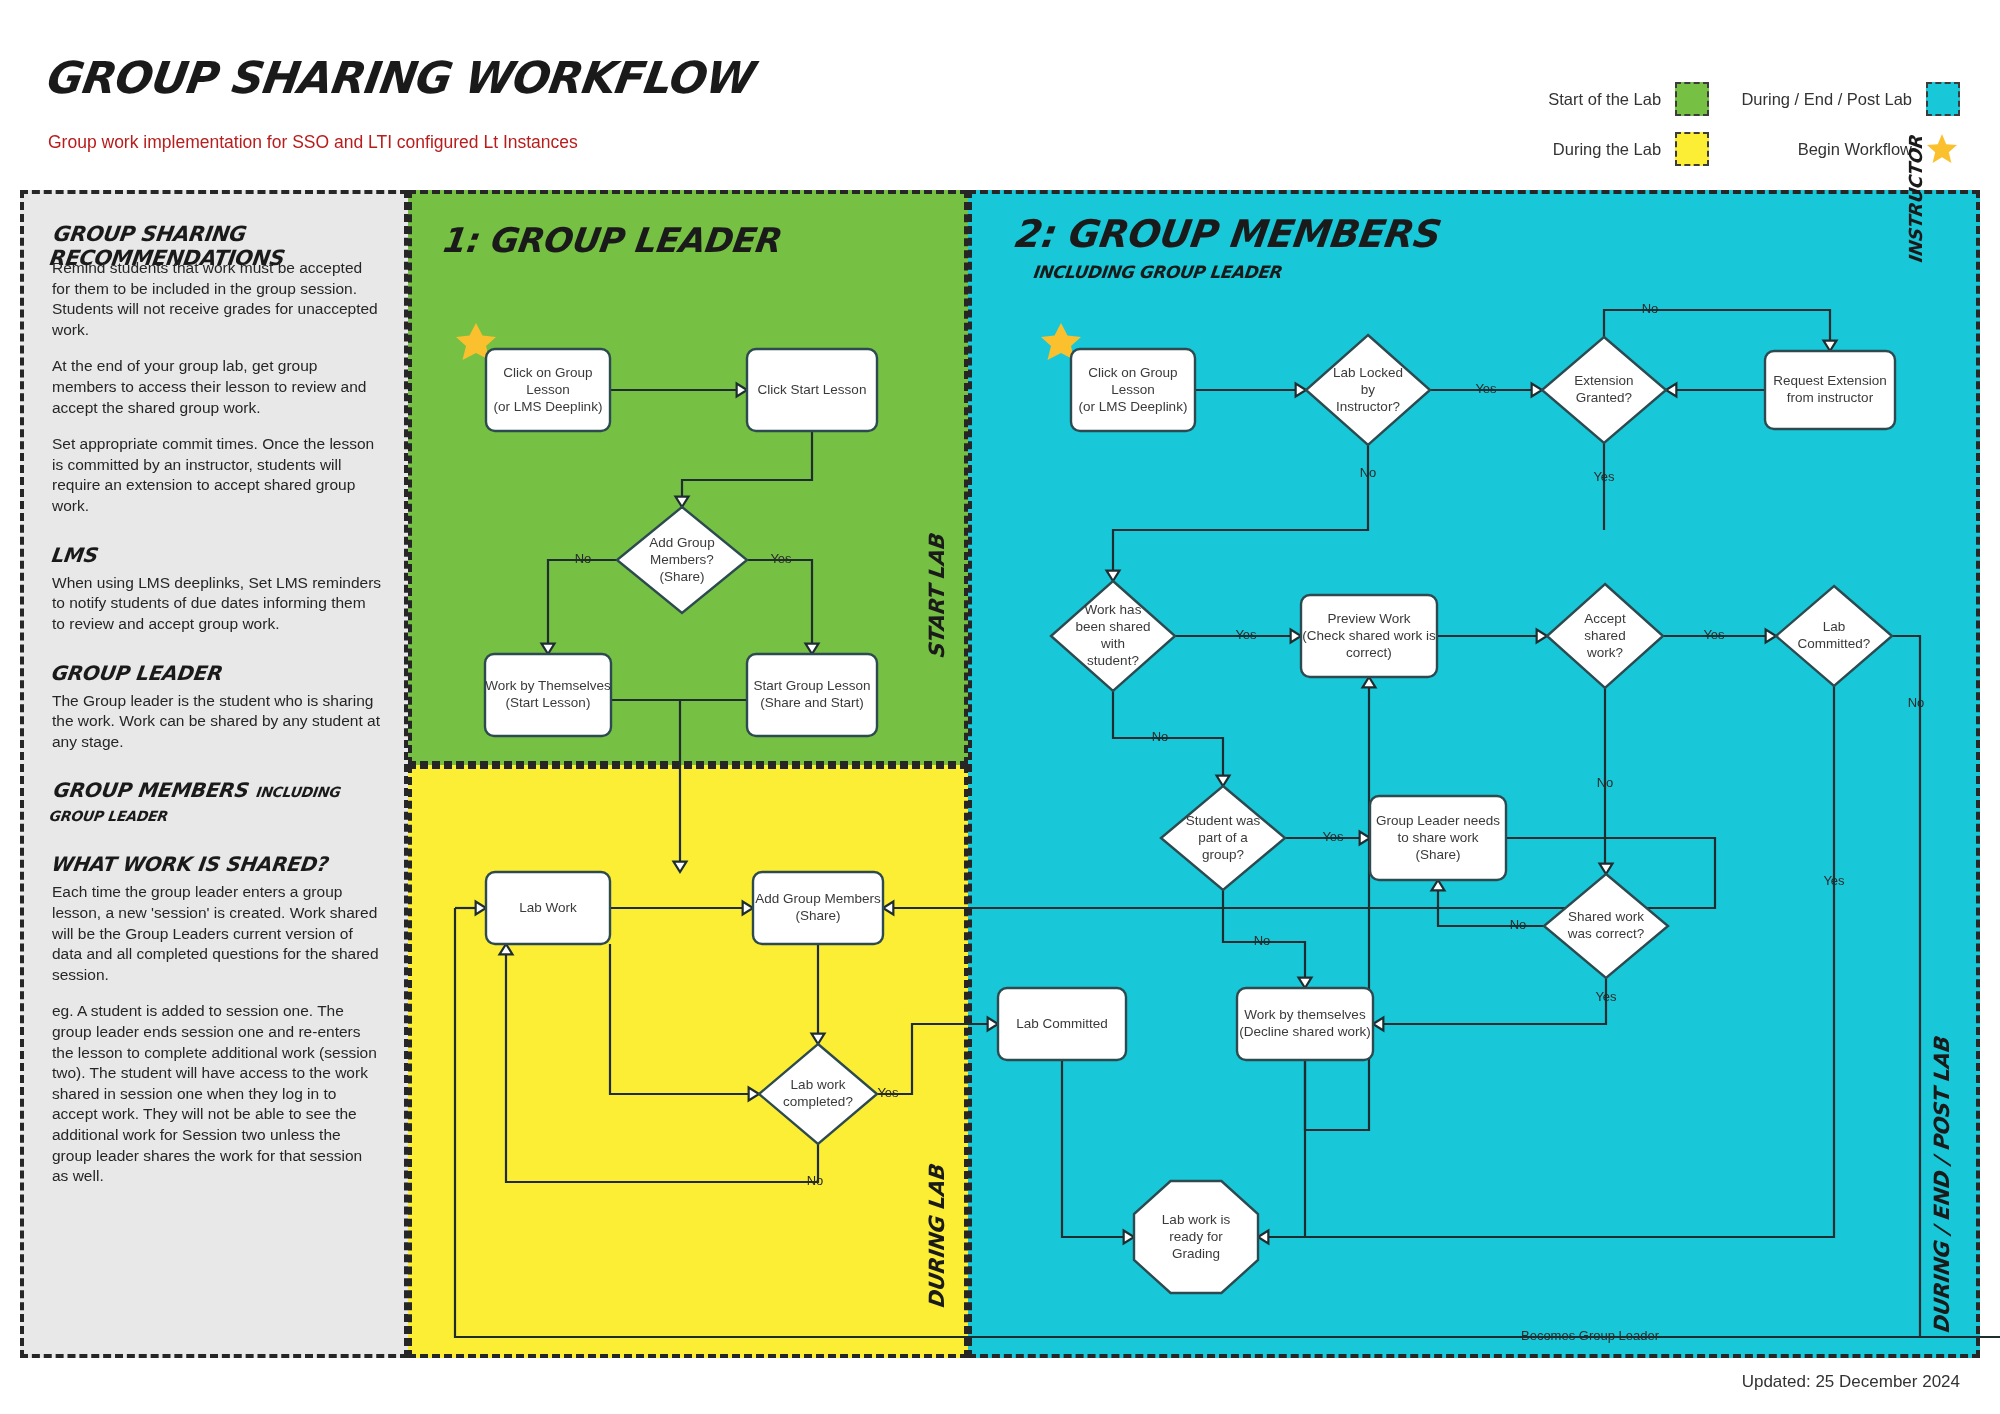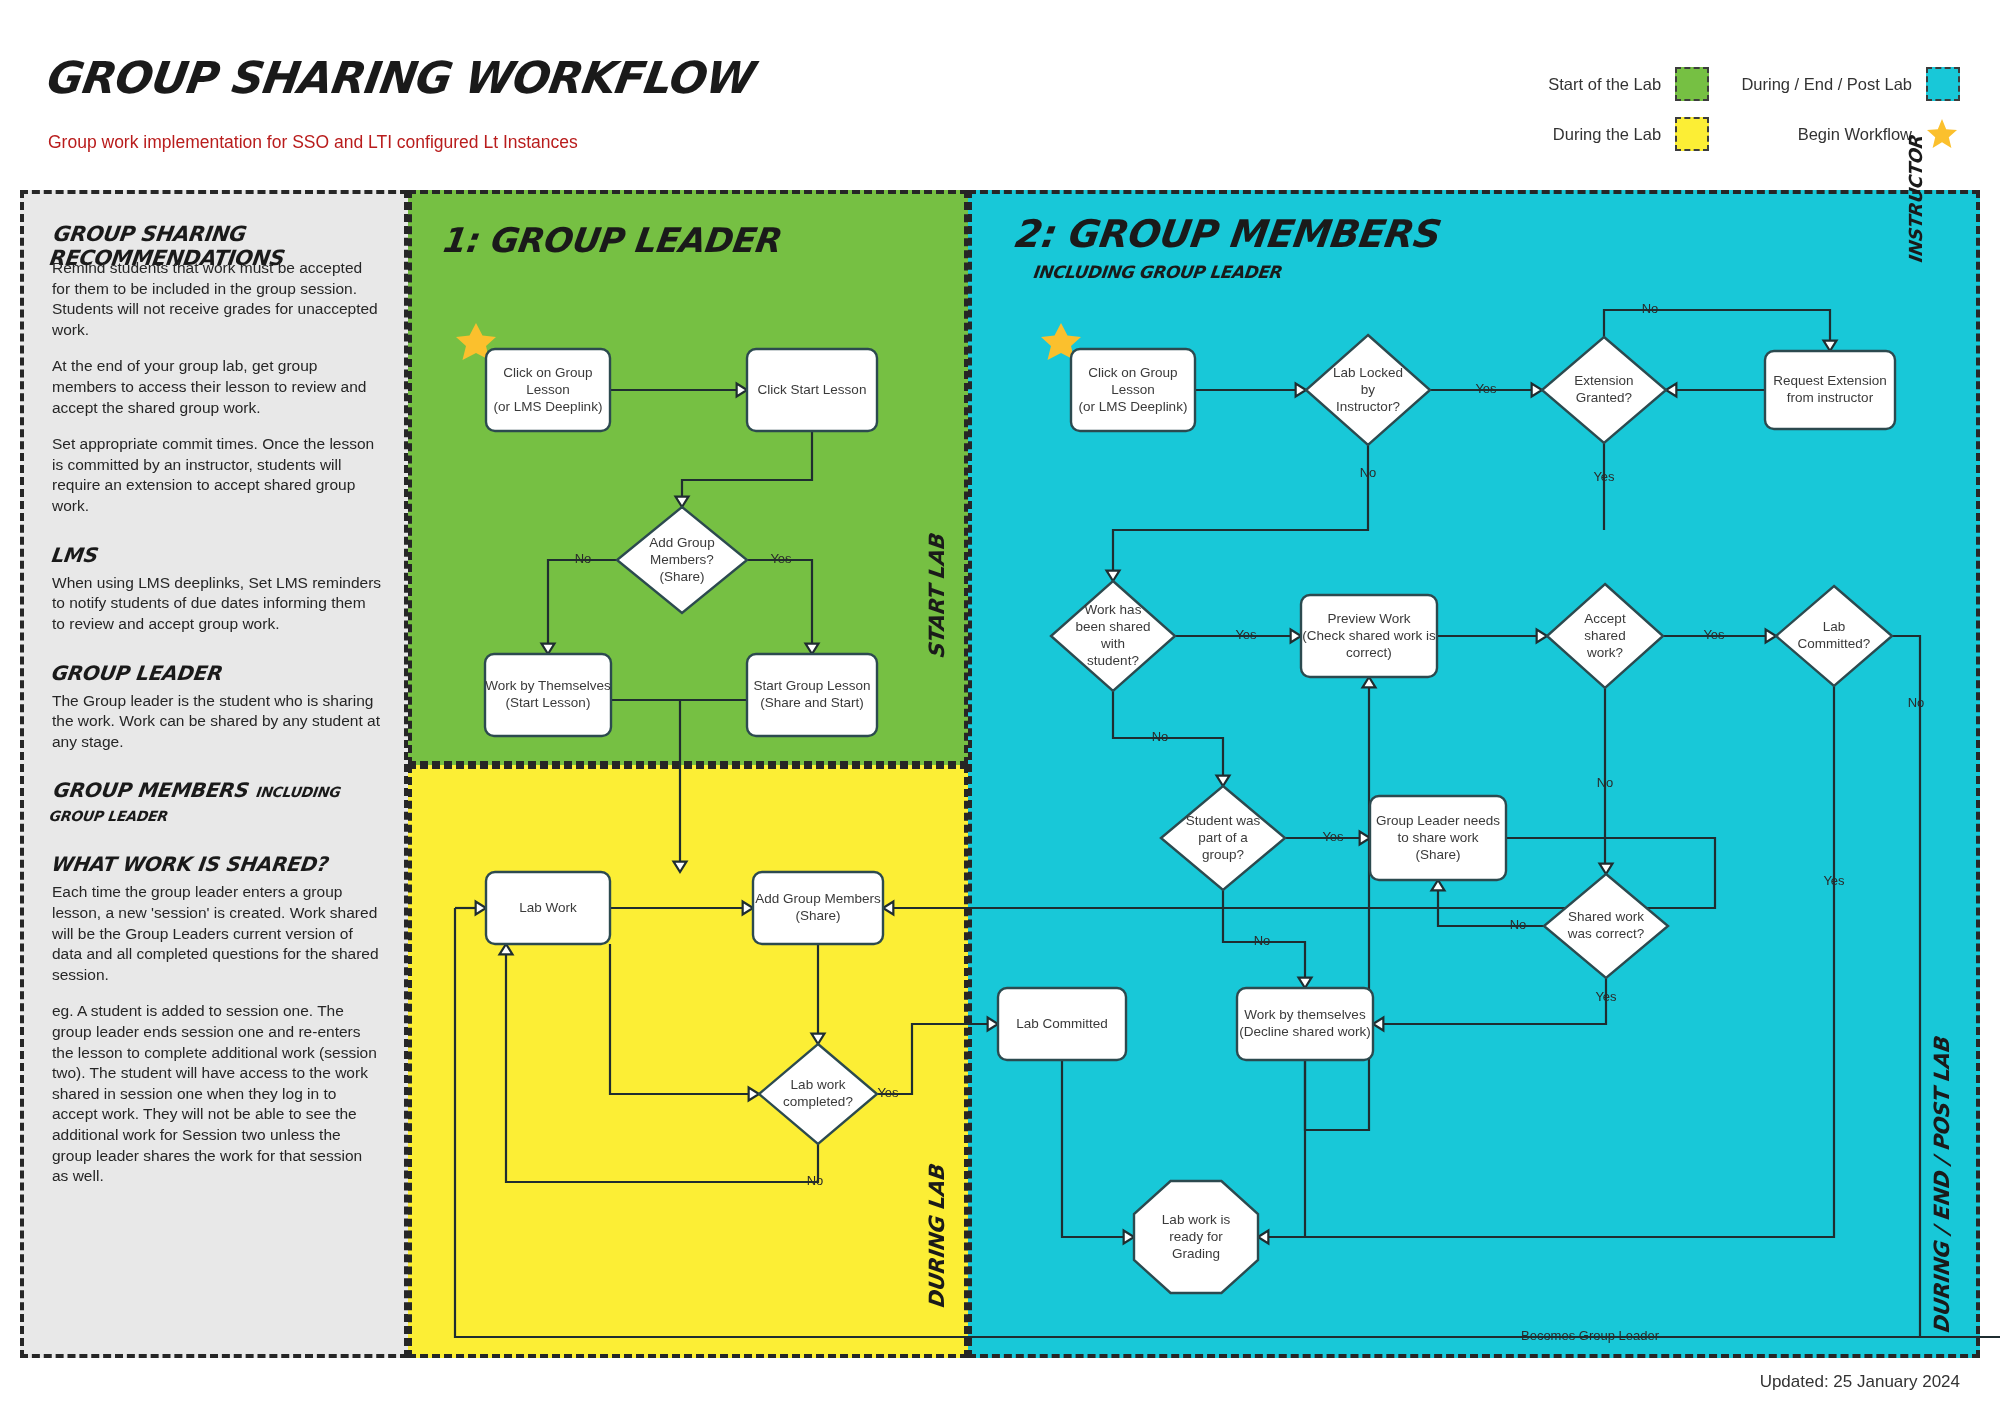--- a/index.html
+++ b/index.html
@@ -6,21 +6,21 @@
   body{width:2000px;height:1414px;position:relative;
        font-family:"Liberation Sans",sans-serif;color:#262626;overflow:hidden;}
 
   
   #header{position:absolute;left:0;top:0;width:2000px;height:185px;}
   #title{position:absolute;left:48px;top:56px;font-size:44px;line-height:1;
          font-weight:bold;font-style:italic;letter-spacing:-1px;color:#1a1a1a;
          transform:skewX(-9deg);font-family:"DejaVu Sans",sans-serif;}
   #subtitle{position:absolute;left:48px;top:132px;font-size:17.5px;color:#b91c1c;}
 
-  #legend{position:absolute;right:40px;top:67px;width:430px;
+  #legend{position:absolute;right:40px;top:82px;width:430px;
           display:grid;grid-template-columns:auto 34px auto 34px;
           grid-gap:16px 14px;align-items:center;}
   .lg-label{font-size:16.5px;color:#333;text-align:right;white-space:nowrap;}
   .swatch{width:30px;height:30px;border:2px dashed #3c3c3c;}
   .sw-green{background:#76c043;}
   .sw-cyan{background:#18c8d8;}
   .sw-yellow{background:#fcee35;}
   .star-leg{width:32px;height:32px;}
 
   
@@ -359,13 +359,13 @@
       <text x="1606" y="998" class="ed-lbl">Yes</text>
       <rect x="1904" y="695" width="24" height="18" fill="#ffffff" fill-opacity="0"></rect>
       <text x="1916" y="704" class="ed-lbl">No</text>
       <rect x="1515" y="1328" width="150" height="18" fill="#ffffff" fill-opacity="0"></rect>
       <text x="1590" y="1337" class="ed-lbl">Becomes Group Leader</text>
       <rect x="1818.5" y="873" width="31" height="18" fill="#ffffff" fill-opacity="0"></rect>
       <text x="1834" y="882" class="ed-lbl">Yes</text>
     </g>
 </svg>
 
-<div id="footer">Updated: 25 January 2024</div>
+<div id="footer">Updated: 25 December 2024</div>
 
 </body></html>

